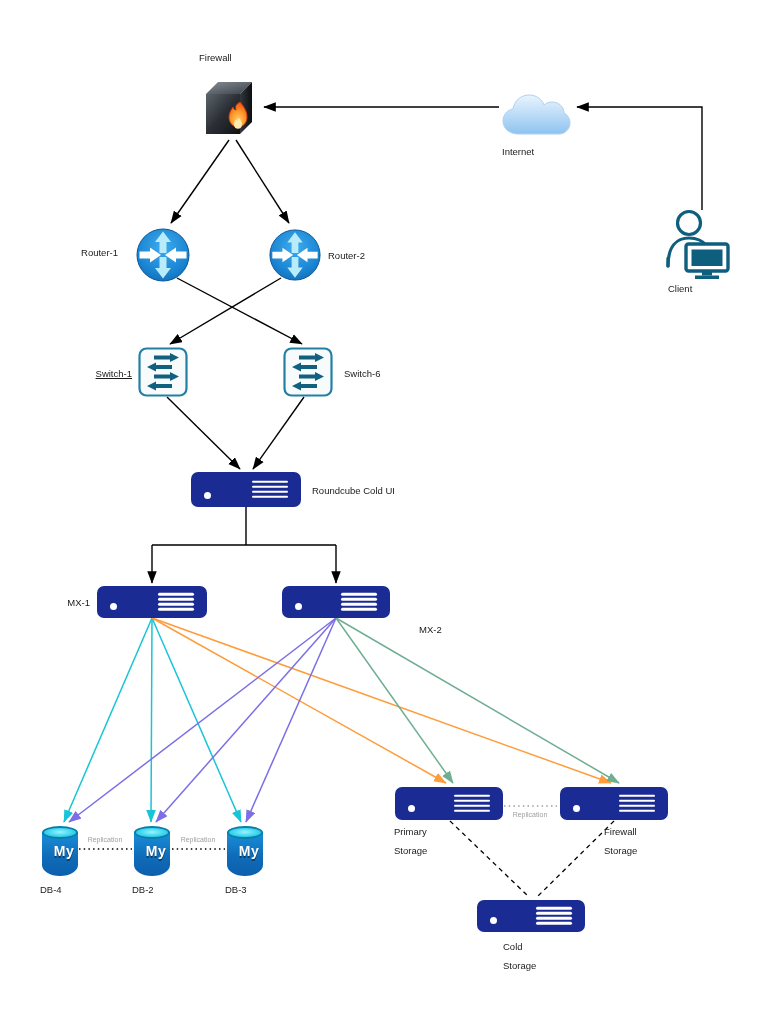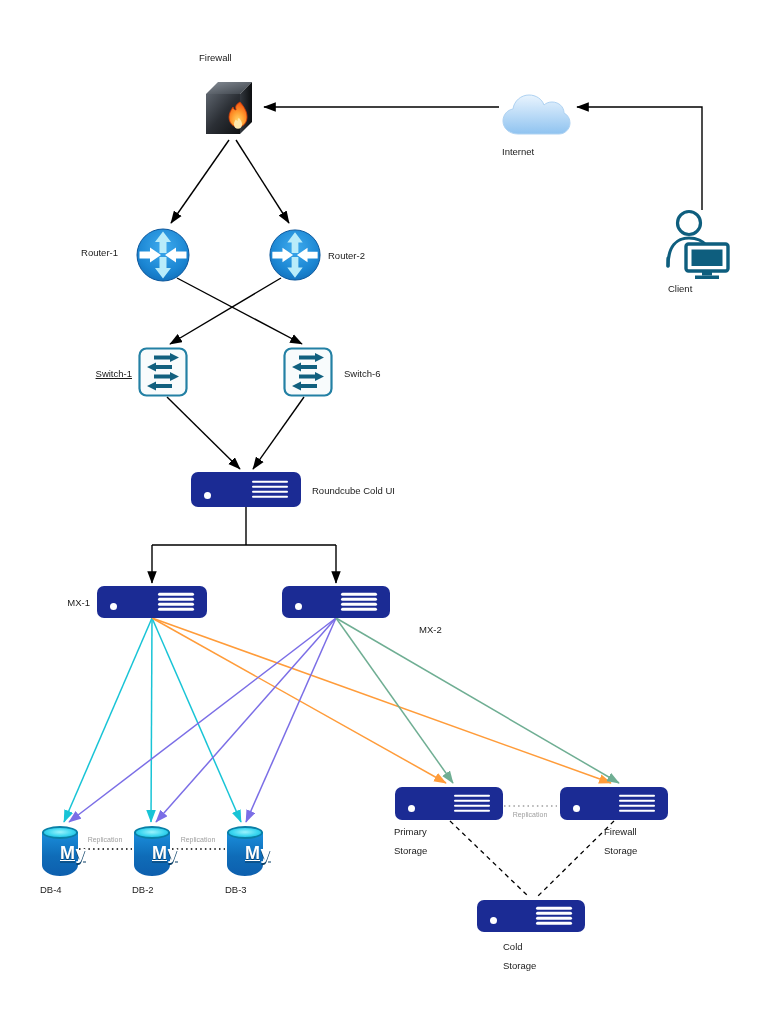--- a/index.html
+++ b/index.html
@@ -18,22 +18,22 @@
   .server .bars{position:absolute;right:13px;top:50%;transform:translateY(-50%);}
   .server .bars i{display:block;width:36px;height:2.6px;border-radius:2px;background:#fff;margin:2.4px 0;}
   
   .db{position:absolute;width:36px;height:52px;}
   .db .body{position:absolute;left:0;top:6px;width:36px;height:44px;
             background:linear-gradient(180deg,#1a8fdc 0%,#0f6cb8 55%,#0d5fae 100%);
             border-radius:0 0 18px 18px / 0 0 11px 11px;}
   .db .top{position:absolute;left:0;top:0;width:36px;height:13px;border-radius:50%;box-sizing:border-box;
            background:radial-gradient(ellipse at 50% 45%,#9bf2fd 0%,#3cd6f0 55%,#0fb3d8 100%);
            border:2.5px solid #0a7fa6;}
-  .db .my{position:absolute;left:13px;top:17px;width:100%;text-align:center;color:#fff;
-          font-weight:bold;font-size:18px;letter-spacing:0.5px;text-shadow:0 1.5px 0 #083e66;text-decoration:underline;}
+  .db .my{position:absolute;left:4px;top:17px;width:100%;text-align:center;color:#fff;
+          font-weight:bold;font-size:14px;letter-spacing:0.5px;text-shadow:0 1.5px 0 #083e66;}
 </style>
 </head>
 <body>
 
 <div class="canvas">
 
   <svg class="edges" viewBox="0 0 768 1024">
     <defs>
       <marker id="mk-black" viewBox="0 0 8 6" refX="7.5" refY="3" markerWidth="9" markerHeight="7" orient="auto">
         <path d="M0,0 L8,3 L0,6 Z" fill="#000000"></path>

